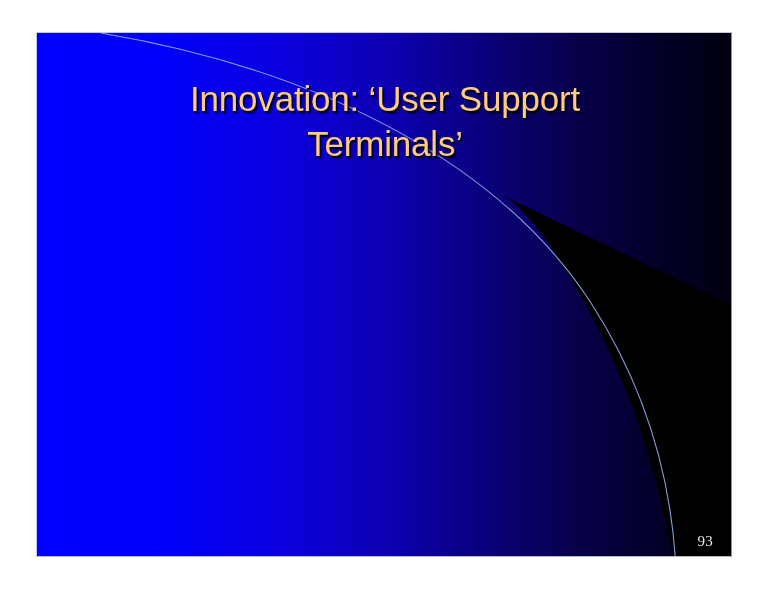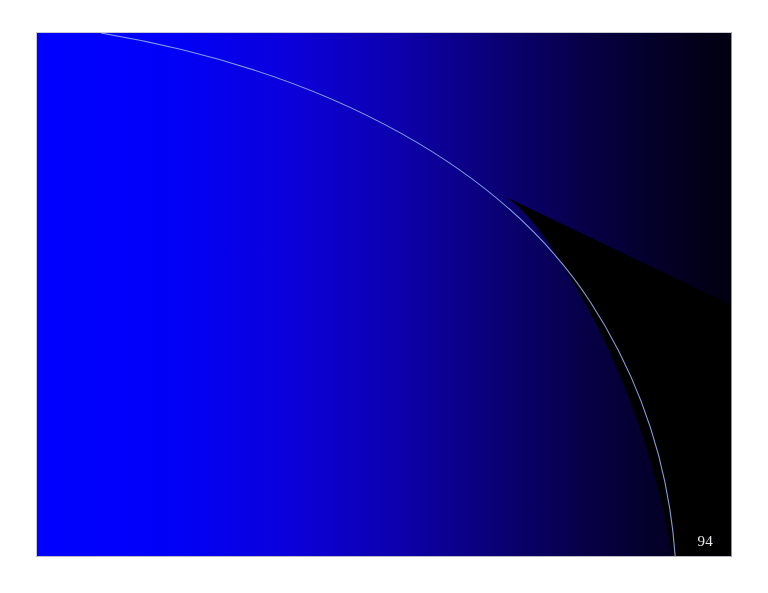--- a/index.html
+++ b/index.html
@@ -116,17 +116,21 @@
                  C 627 455, 592 330, 520 222
                  C 505 198, 487 175, 469 164 Z"></path>
 
         <path fill="none" stroke="#93a9ea" stroke-width="1.1" stroke-opacity="0.92" d="M 64 0
                  C 300 40, 470 140, 555 270
                  C 608 352, 634 440, 640 525"></path>
 
       </svg>
     </div>
 
+    <div id="title-block">
+      <h1 id="title-text">Innovation: ‘User Support
+Terminals’</h1>
+    </div>
 
-    <div id="page-number">94</div>
+    <div id="page-number">93</div>
 
   </div>
 </div>
 
 </body></html>

